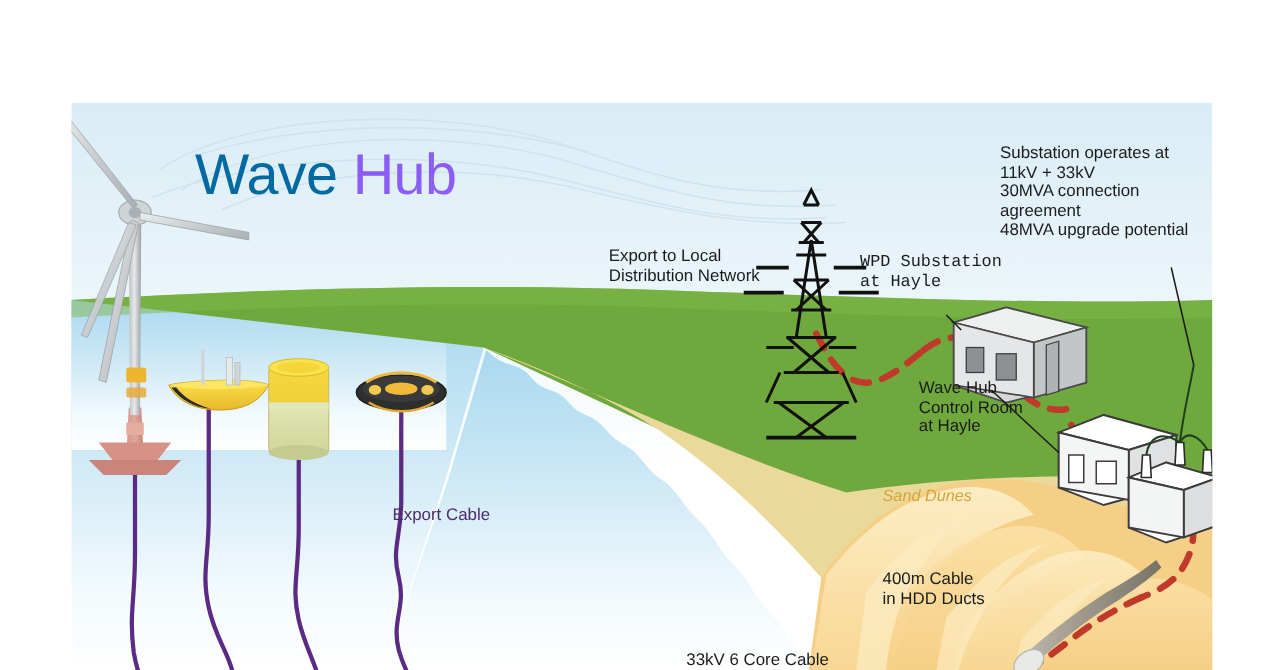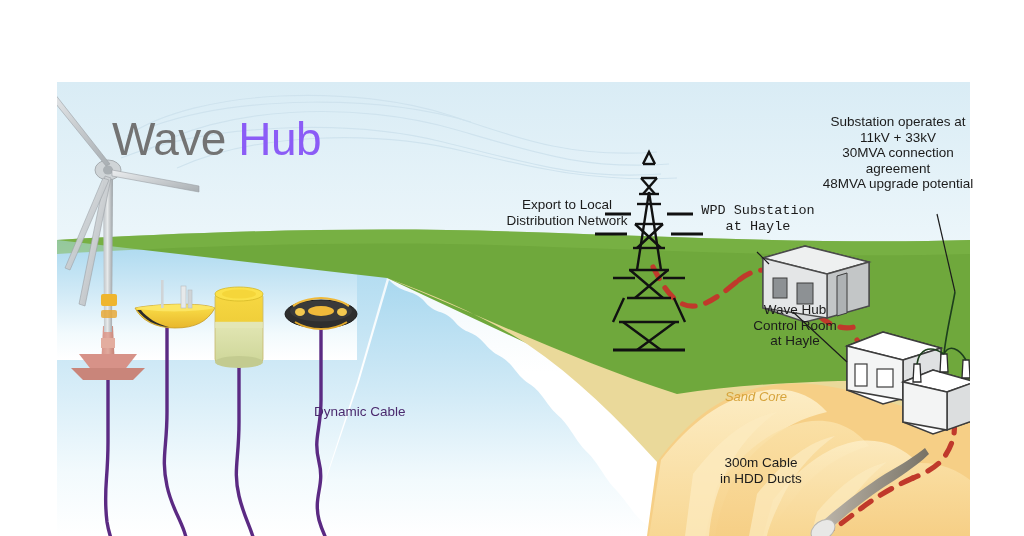--- a/index.html
+++ b/index.html
@@ -1,22 +1,22 @@
 <!DOCTYPE html>
 <html><head>
 <meta charset="utf-8">
 <style>
   html,body{margin:0;padding:0;background:#ffffff;}
   body{width:1024px;height:536px;overflow:hidden;font-family:"Liberation Sans",sans-serif;}
   #stage{position:relative;width:1024px;height:536px;background:#ffffff;}
   #art{position:absolute;left:57px;top:82px;width:913px;height:454px;overflow:hidden;}
   svg{display:block;}
-  .lbl{position:absolute;color:#1b1b1b;font-family:"Liberation Sans",sans-serif;font-size:13.5px;line-height:15.5px;text-align:center;white-space:pre-line;}
+  .lbl{position:absolute;color:#1b1b1b;font-family:"Liberation Sans",sans-serif;font-size:13.5px;line-height:15.5px;text-align:left;white-space:pre-line;}
   #logo{position:absolute;left:112px;top:112px;font-size:46px;font-weight:400;letter-spacing:-0.5px;font-family:"Liberation Sans",sans-serif;}
-  #logo .w{color:#737373;}
+  #logo .w{color:#0369a1;margin-left:44px;}
   #logo .h{color:#8b5cf6;}
   #lbl-substation{left:800px;top:114px;width:196px;}
   #lbl-export{left:487px;top:197px;width:160px;}
   #lbl-wpd{left:688px;top:203px;width:140px;font-family:Liberation Mono, monospace;}
   #lbl-control{left:735px;top:302px;width:120px;}
   #lbl-dynamic{left:314px;top:404px;width:120px;text-align:left;color:#4b2a6e;}
   #lbl-dunes{left:706px;top:389px;width:100px;color:#d6a43c;font-style:italic;font-size:13px;}
   #lbl-hdd{left:706px;top:455px;width:110px;}
   #lbl-33kv{left:549px;top:520px;width:150px;text-align:left;}
 </style>
@@ -251,18 +251,19 @@
 30MVA connection
 agreement
 48MVA upgrade potential</div>
   <div class="lbl" id="lbl-export">Export to Local
 Distribution Network</div>
   <div class="lbl" id="lbl-wpd">WPD Substation
 at Hayle</div>
   <div class="lbl" id="lbl-control">Wave Hub
 Control Room
 at Hayle</div>
-  <div class="lbl" id="lbl-dynamic">Dynamic Cable</div>
-  <div class="lbl" id="lbl-dunes">Sand Core</div>
-  <div class="lbl" id="lbl-hdd">300m Cable
+  <div class="lbl" id="lbl-dynamic">Export Cable</div>
+  <div class="lbl" id="lbl-dunes">Sand Dunes</div>
+  <div class="lbl" id="lbl-hdd">400m Cable
 in HDD Ducts</div>
+  <div class="lbl" id="lbl-33kv">33kV 6 Core Cable</div>
 
 </div>
 
 </body></html>

